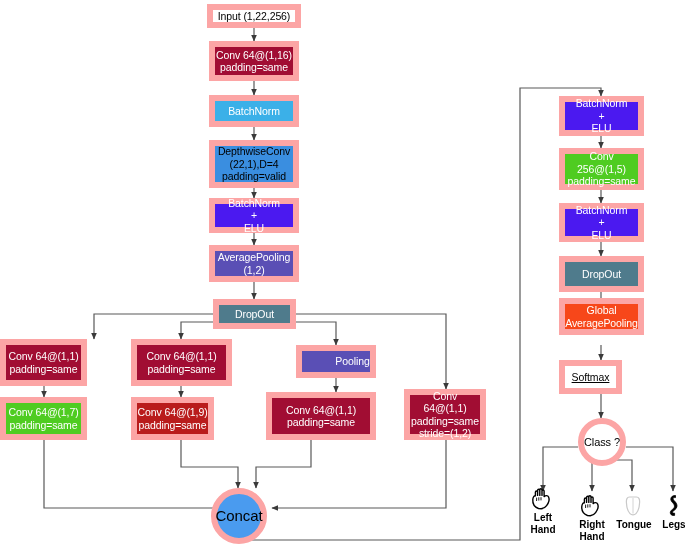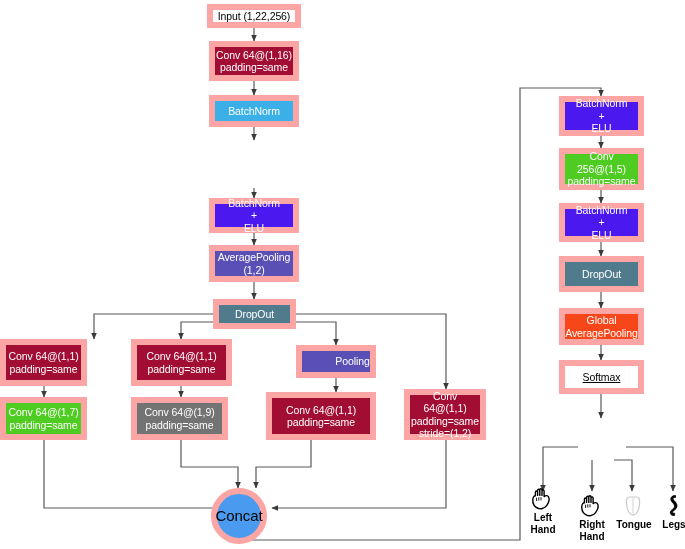--- a/index.html
+++ b/index.html
@@ -114,20 +114,25 @@
 
   <div class="node" style="left:209px; top:41px; width:90px; height:40px; background:#a10d33; color:#ffffff;">
     <span>Conv 64@(1,16)
 padding=same</span>
   </div>
 
   <div class="node" style="left:209px; top:95px; width:90px; height:32px; background:#3bb0e8; color:#ffffff;">
     <span>BatchNorm</span>
   </div>
 
+  <div class="node" style="left:209px; top:140px; width:90px; height:48px; background:#3a8ee0; color:#000000;">
+    <span>DepthwiseConv
+(22,1),D=4
+padding=valid</span>
+  </div>
 
   <div class="node" style="left:209px; top:198px; width:90px; height:35px; background:#4b19f0; color:#ffffff;">
     <span>BatchNorm
 +
 ELU</span>
   </div>
 
   <div class="node" style="left:209px; top:245px; width:90px; height:37px; background:#5a4fb5; color:#ffffff;">
     <span>AveragePooling
 (1,2)</span>
@@ -145,21 +150,21 @@
   <div class="node" style="left:0px; top:397px; width:87px; height:43px; background:#4fcc21; color:#ffffff;">
     <span>Conv 64@(1,7)
 padding=same</span>
   </div>
 
   <div class="node" style="left:131px; top:339px; width:101px; height:47px; background:#a10d33; color:#ffffff;">
     <span>Conv 64@(1,1)
 padding=same</span>
   </div>
 
-  <div class="node" style="left:131px; top:397px; width:97px; height:43px; background:#737373; color:#ffffff;">
+  <div class="node" style="left:131px; top:397px; width:83px; height:43px; background:#b91c1c; color:#ffffff;">
     <span>Conv 64@(1,9)
 padding=same</span>
   </div>
 
   <div class="node" style="left:296px; top:345px; width:80px; height:33px; background:#5a4fb5; color:#ffffff;padding-left:33px;">
     <span>Pooling</span>
   </div>
 
   <div class="node" style="left:266px; top:392px; width:110px; height:48px; background:#a10d33; color:#ffffff;">
     <span>Conv 64@(1,1)
@@ -190,29 +195,32 @@
   <div class="node" style="left:559px; top:203px; width:85px; height:39px; background:#4b19f0; color:#ffffff;">
     <span>BatchNorm
 +
 ELU</span>
   </div>
 
   <div class="node" style="left:559px; top:256px; width:85px; height:36px; background:#4f7b8c; color:#ffffff;">
     <span>DropOut</span>
   </div>
 
-  <div class="node" style="left:559px; top:308px; width:85px; height:37px; background:#f7471a; color:#ffffff;">
+  <div class="node" style="left:559px; top:298px; width:85px; height:37px; background:#f7471a; color:#ffffff;">
     <span>Global
 AveragePooling</span>
   </div>
 
-  <div class="node" style="left:559px; top:360px; width:85px; height:34px; background:#ffffff; color:#000000;text-decoration:underline;">
+  <div class="node" style="left:559px; top:360px; width:63px; height:34px; background:#ffffff; color:#000000;text-decoration:underline;">
     <span>Softmax</span>
   </div>
 
+  <div class="node circle" style="left:578px; top:418px; width:48px; height:48px; background:#ffffff; color:#000000; font-size:11px;">
+    <span>Class ?</span>
+  </div>
 
   <div class="icon-node" style="left:526px; top:486px; width:34px;">
     <svg width="26" height="25" viewBox="0 0 26 25">
       <path d="M8.5,22.5 C4.5,21 2.5,17.5 2.8,13.5 C3,10.8 4.2,9.6 5.4,9.8 L5.4,6.2 C5.4,4.6 7.6,4.6 7.6,6.2 L7.6,9.4 L7.6,4.4 C7.6,2.8 9.8,2.8 9.8,4.4 L9.8,9.4 L9.8,3.9 C9.8,2.3 12,2.3 12,3.9 L12,9.4 L12,5.1 C12,3.6 14.1,3.6 14.1,5.1 L14.1,10.6 C15.6,9.3 17.8,9.3 18.6,11 C19.6,13.2 18.4,17.2 16.6,19.6 C15.2,21.5 13.4,22.6 11.3,22.8 Z" fill="#ffffff" stroke="#000000" stroke-width="1.4" stroke-linejoin="round"></path>
       <path d="M6.6,11.6 L6.6,15" stroke="#000000" stroke-width="0.9"></path>
       <path d="M8.8,11.3 L8.8,14.6" stroke="#000000" stroke-width="0.9"></path>
       <path d="M11,11.2 L11,14.4" stroke="#000000" stroke-width="0.9"></path>
     </svg>
     <span class="icon-label">Left
 Hand</span>

